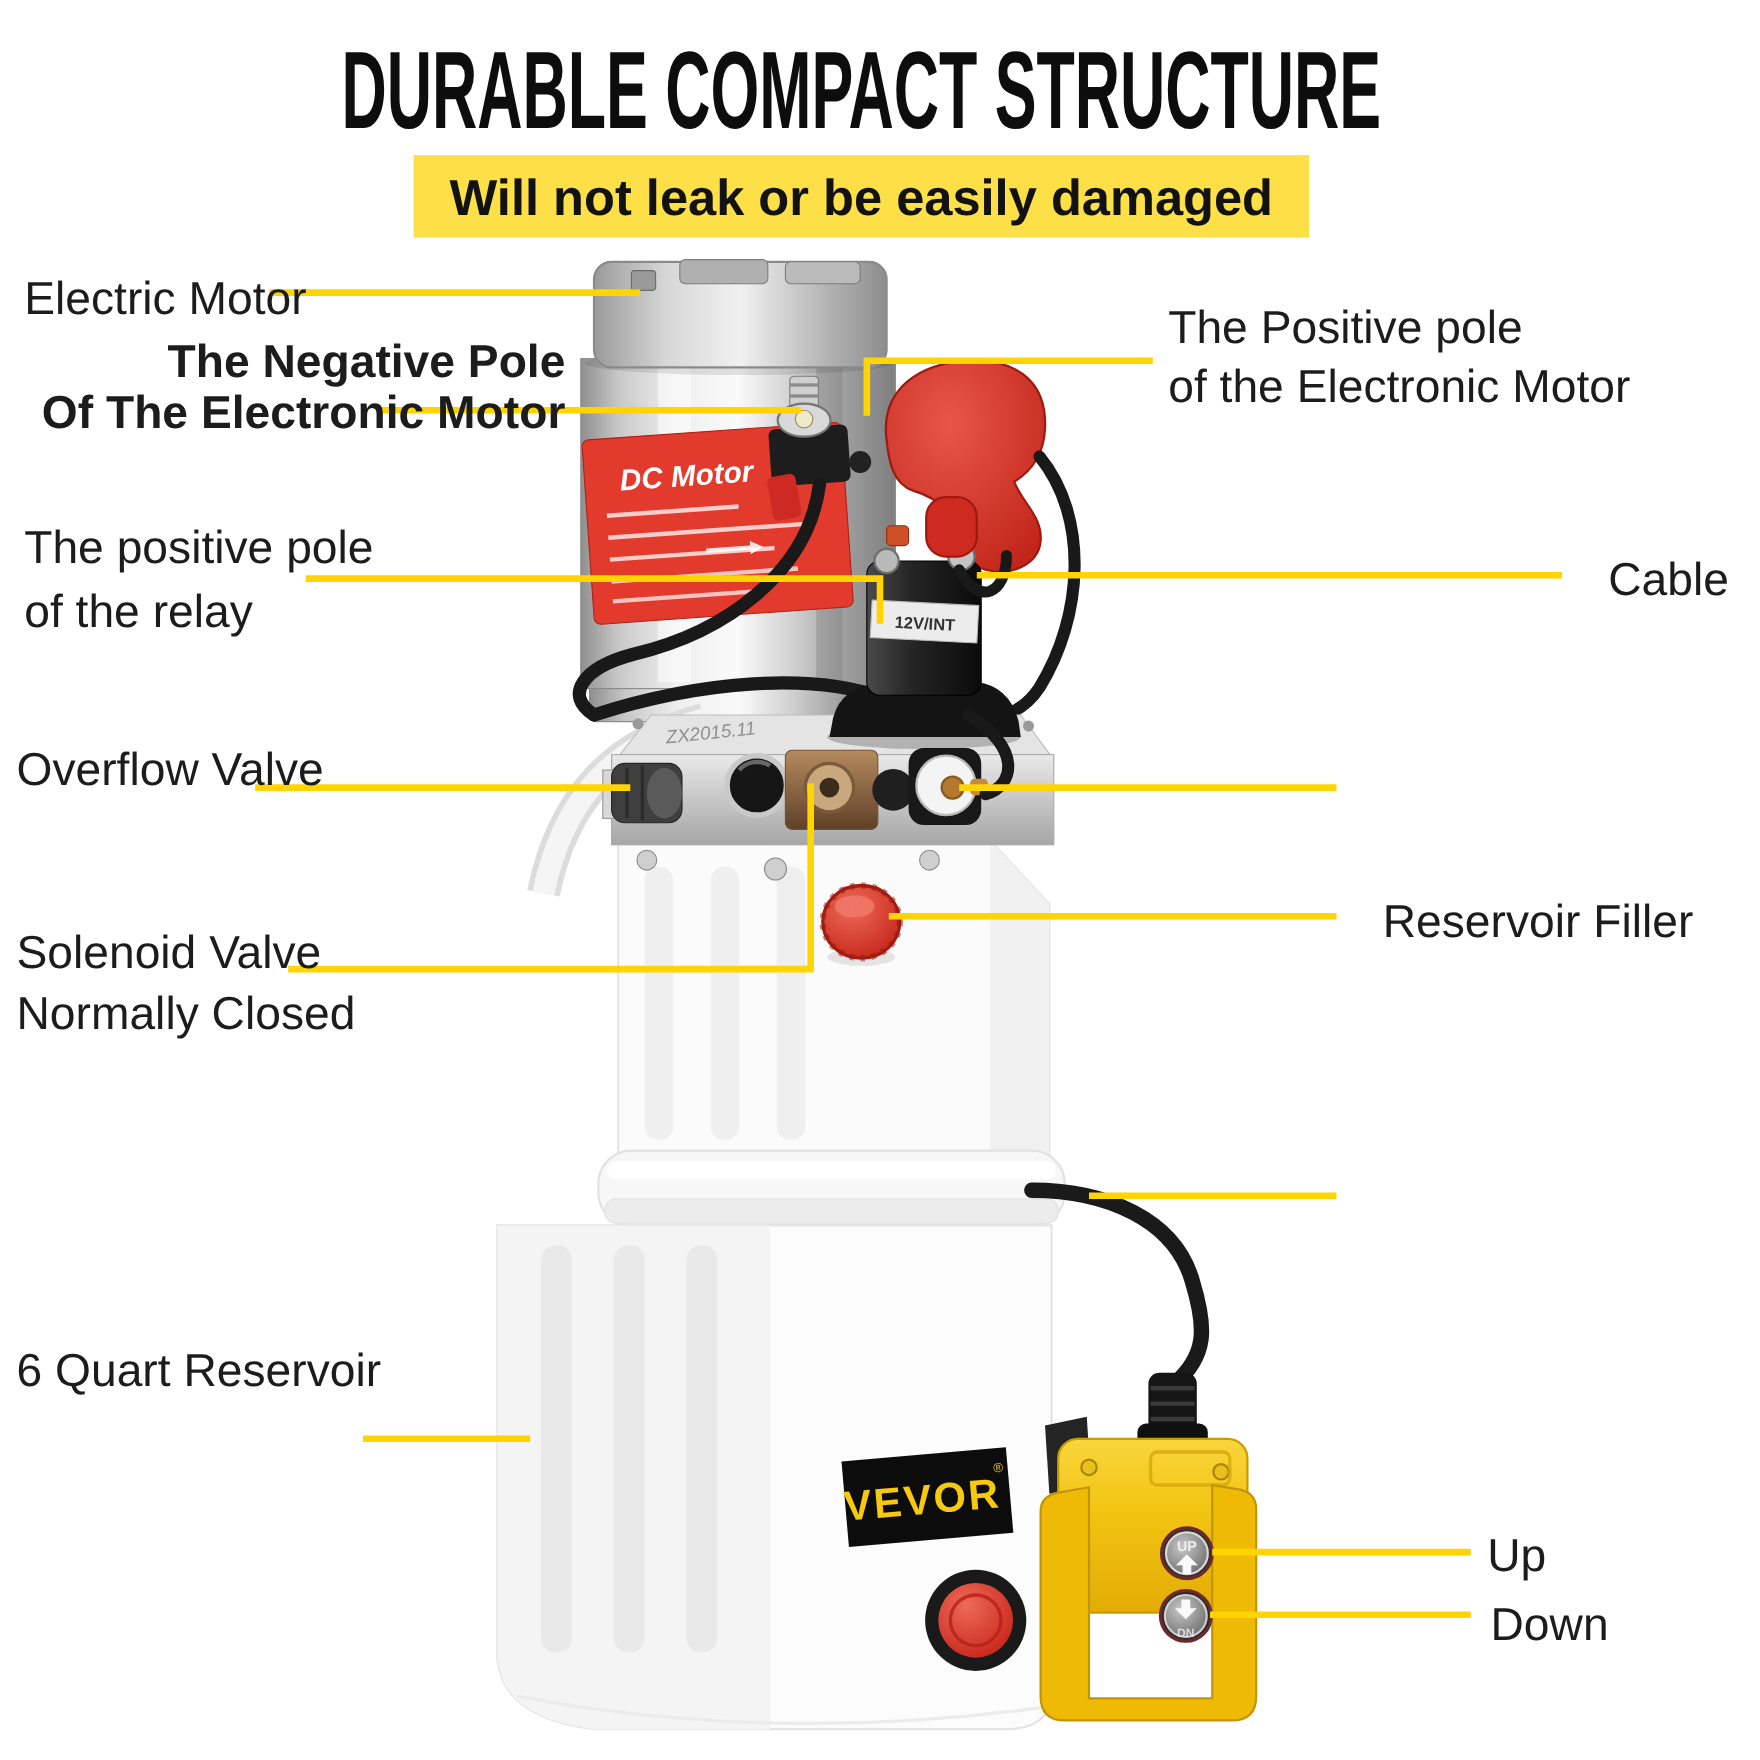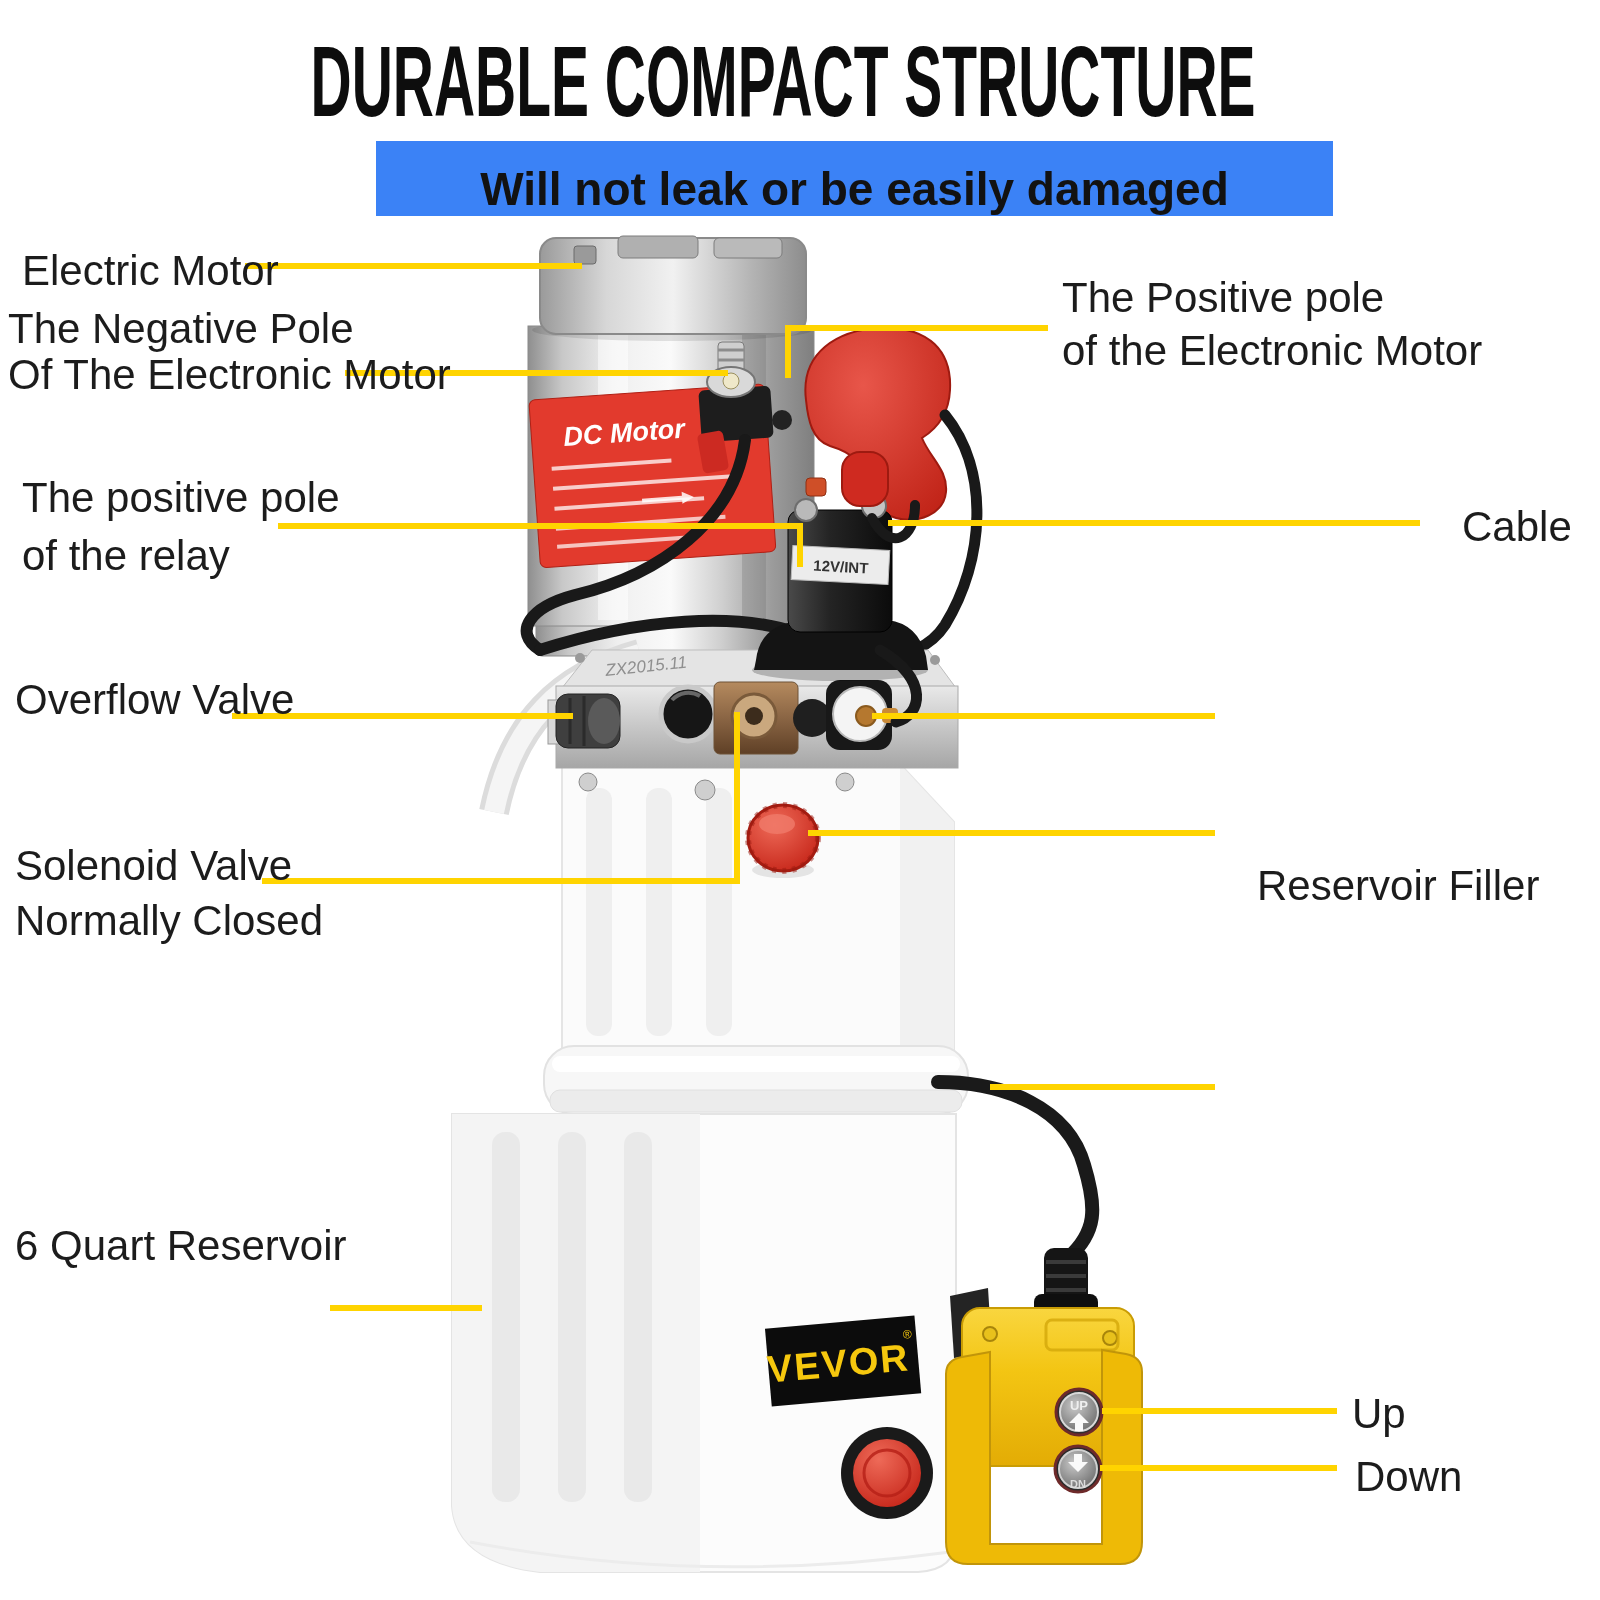--- a/index.html
+++ b/index.html
@@ -4,29 +4,29 @@
 <style>
   html,body{margin:0;padding:0;background:#ffffff;}
   #stage{
     position:relative;width:1600px;height:1600px;background:#ffffff;overflow:hidden;
     font-family:"Liberation Sans",sans-serif;
   }
   
   #title-wrap{position:absolute;left:0;top:24px;width:1536px;height:110px;}
   #title-wrap svg text{font-family:"Liberation Sans",sans-serif;font-weight:bold;fill:#0d0d0d;}
   #banner{
-    position:absolute;left:376px;top:141px;width:957px;height:75px;background:#3b82f6;
-    display:flex;align-items:flex-end;justify-content:center;
+    position:absolute;left:376px;top:141px;width:814px;height:75px;background:#fde047;
+    display:flex;align-items:center;justify-content:center;
   }
   #banner .banner-text{font-size:46px;font-weight:bold;color:#121212;letter-spacing:0px;}
   
   .lbl{position:absolute;color:#1c1c1c;font-size:42px;line-height:1.32;white-space:nowrap;}
   .lbl.tight{line-height:1.10;}
   .lbl.mid{line-height:1.27;}
-  .lbl.right{}
+  .lbl.right{text-align:right;font-weight:bold;}
   
   #art{position:absolute;left:0;top:0;width:1600px;height:1600px;}
   #art text{font-family:"Liberation Sans",sans-serif;}
 </style>
 </head>
 <body>
 
 <div id="stage">
 
   <div id="title-wrap">
@@ -317,20 +317,20 @@
   <div class="lbl mid" style="left:1062px;top:271px;">
     <div>The Positive pole</div>
     <div>of the Electronic Motor</div>
   </div>
 
   <div class="lbl" style="left:1462px;top:499px;">Cable</div>
 
   <div class="lbl right" style="left:1182px;top:662px;width:400px;">
   </div>
 
-  <div class="lbl" style="left:1257px;top:858px;text-align:center;">Reservoir Filler</div>
+  <div class="lbl" style="left:1257px;top:810px;text-align:center;">Reservoir Filler</div>
 
 
   <div class="lbl" style="left:1352px;top:1386px;">Up</div>
 
   <div class="lbl" style="left:1355px;top:1449px;">Down</div>
 
 </div>
 
 </body></html>

